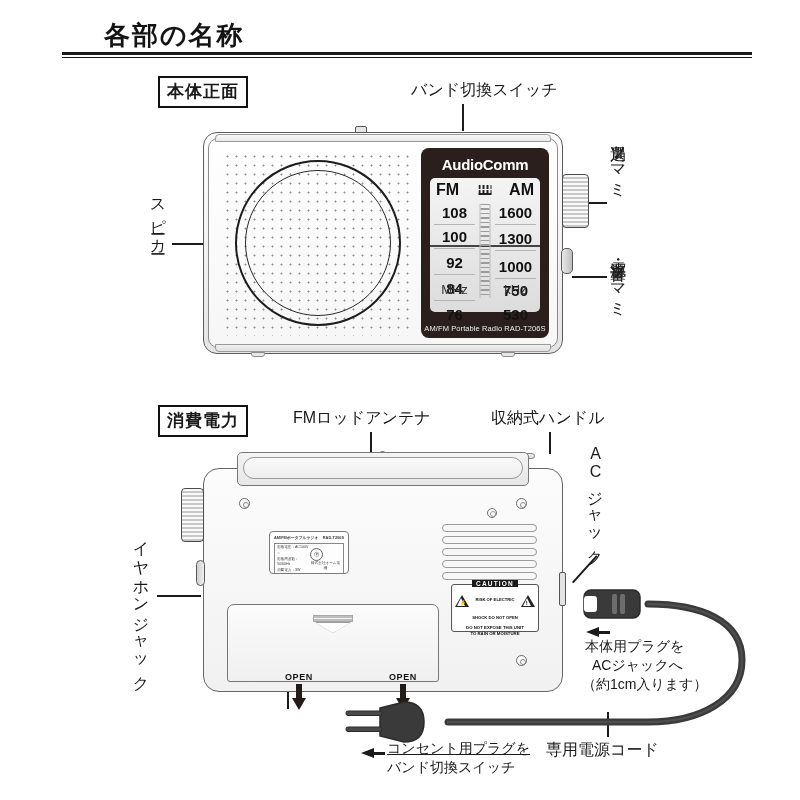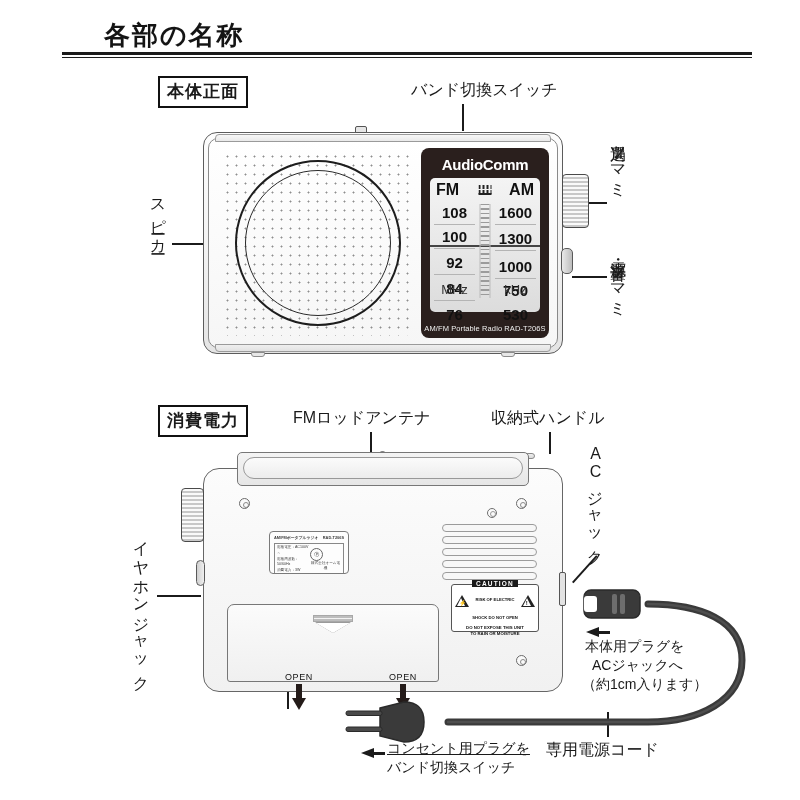--- a/index.html
+++ b/index.html
@@ -285,21 +285,21 @@
     width:0; height:0; border-left:17px solid transparent;
     border-right:17px solid transparent; border-top:10px solid #fff;
     filter:drop-shadow(0 0 0 #999);
   }
   .batt-arrow-o {
     position:absolute; left:50%; top:17px; transform:translateX(-50%);
     width:0; height:0; border-left:18px solid transparent;
     border-right:18px solid transparent; border-top:11px solid #9a9a9a;
   }
   .open-grp { position:absolute; bottom:-18px; }
-  .open-txt { font-size:9px; font-weight:normal; letter-spacing:0.6px; color:#111; text-align:right; }
+  .open-txt { font-size:9px; font-weight:bold; letter-spacing:0.6px; color:#111; text-align:right; }
   .open-arrow {
     width:14px; height:26px; margin:2px auto 0; position:relative;
   }
   .open-arrow::before {
     content:""; position:absolute; left:4px; top:0; width:6px; height:15px; background:#241b19;
   }
   .open-arrow::after {
     content:""; position:absolute; left:0; top:14px; width:0; height:0;
     border-left:7px solid transparent; border-right:7px solid transparent;
     border-top:12px solid #241b19;

